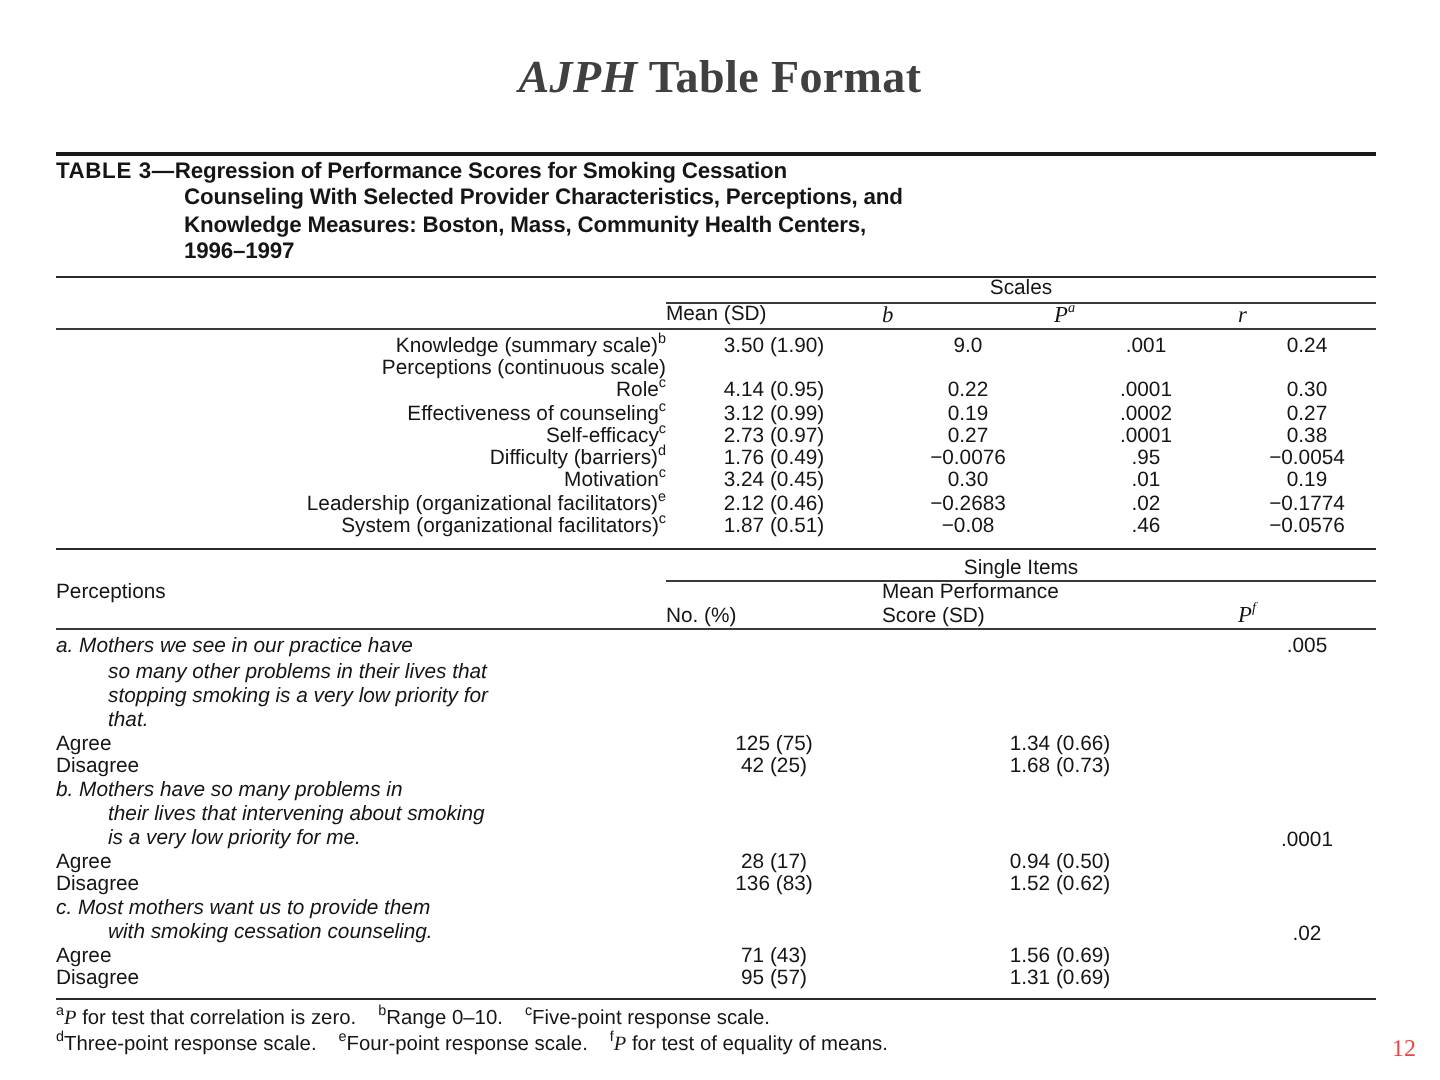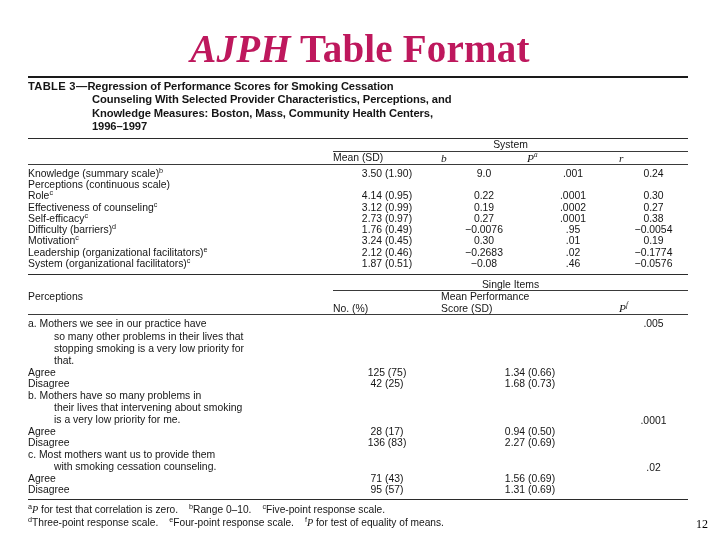--- a/index.html
+++ b/index.html
@@ -16,23 +16,23 @@
   }
 
   
   .slide-title {
     position: absolute;
     top: 26px;
     left: 0;
     width: 720px;
     text-align: center;
     font-family: "Liberation Serif", serif;
-    font-size: 39px;
+    font-size: 23px;
     font-weight: bold;
-    color: #be185d;
+    color: #404040;
     letter-spacing: 0.2px;
   }
   .slide-title .ital {
     font-style: italic;
   }
 
   
   .scan {
     position: absolute;
     top: 76px;
@@ -109,21 +109,21 @@
     font-size: 10.4px;
     padding: 2px 0 3px 0;
   }
   .sub-head.ital {
     font-family: "Liberation Serif", serif;
     font-style: italic;
     font-size: 11.4px;
   }
 
   .row-label {
-    text-align: left;
+    text-align: right;
     padding: 0.35px 0 0.35px 6px;
     white-space: nowrap;
   }
   .num {
     text-align: center;
     padding: 0.35px 0;
     white-space: nowrap;
   }
 
   sup {
@@ -140,20 +140,21 @@
   }
   .two-line {
     font-size: 10.4px;
     line-height: 1.12;
     padding: 2px 0 3px 0;
   }
   .item-text {
     text-align: left;
     padding: 1px 0 1px 8px;
     line-height: 1.17;
+    font-style: italic;
   }
   .item-text .hang {
     display: block;
     padding-left: 13px;
     text-indent: -13px;
   }
   .resp {
     text-align: left;
     padding: 0.35px 0 0.35px 44px;
   }
@@ -171,21 +172,21 @@
   }
   .footnotes .gap { display: inline-block; width: 11px; }
 
   
   .page-num {
     position: absolute;
     right: 12px;
     bottom: 8px;
     font-family: "Liberation Serif", serif;
     font-size: 12px;
-    color: #000000;
+    color: #ef4444;
   }
 </style>
 </head>
 <body>
 
 <div class="slide-title">
   <span class="ital">AJPH</span><span> Table Format</span>
 </div>
 
 <div class="scan">
@@ -205,21 +206,21 @@
     <colgroup>
       <col class="col-label">
         <col class="col-c1">
         <col class="col-c2">
         <col class="col-c3">
         <col class="col-c4">
     </colgroup>
     <tbody>
       <tr>
         <td></td>
-        <td class="grp-head" colspan="4">System</td>
+        <td class="grp-head" colspan="4">Scales</td>
       </tr>
       <tr>
         <td class="grp-rule-cell"></td>
         <td class="grp-rule-cell" colspan="4">
           <div class="rule-group"></div>
         </td>
       </tr>
       <tr>
         <td></td>
         <td class="sub-head">Mean (SD)</td>
@@ -377,21 +378,21 @@
       </tr>
       <tr>
         <td class="resp">Agree</td>
         <td class="num">28 (17)</td>
         <td class="num">0.94 (0.50)</td>
         <td class="num"></td>
       </tr>
       <tr>
         <td class="resp">Disagree</td>
         <td class="num">136 (83)</td>
-        <td class="num">2.27 (0.69)</td>
+        <td class="num">1.52 (0.62)</td>
         <td class="num"></td>
       </tr>
 
       <tr>
         <td class="item-text">
           <span class="hang">c. Most mothers want us to provide them</span>
           <span class="hang" style="padding-left:26px;text-indent:0">with smoking cessation counseling.</span>
         </td>
         <td class="num"></td>
         <td class="num"></td>

